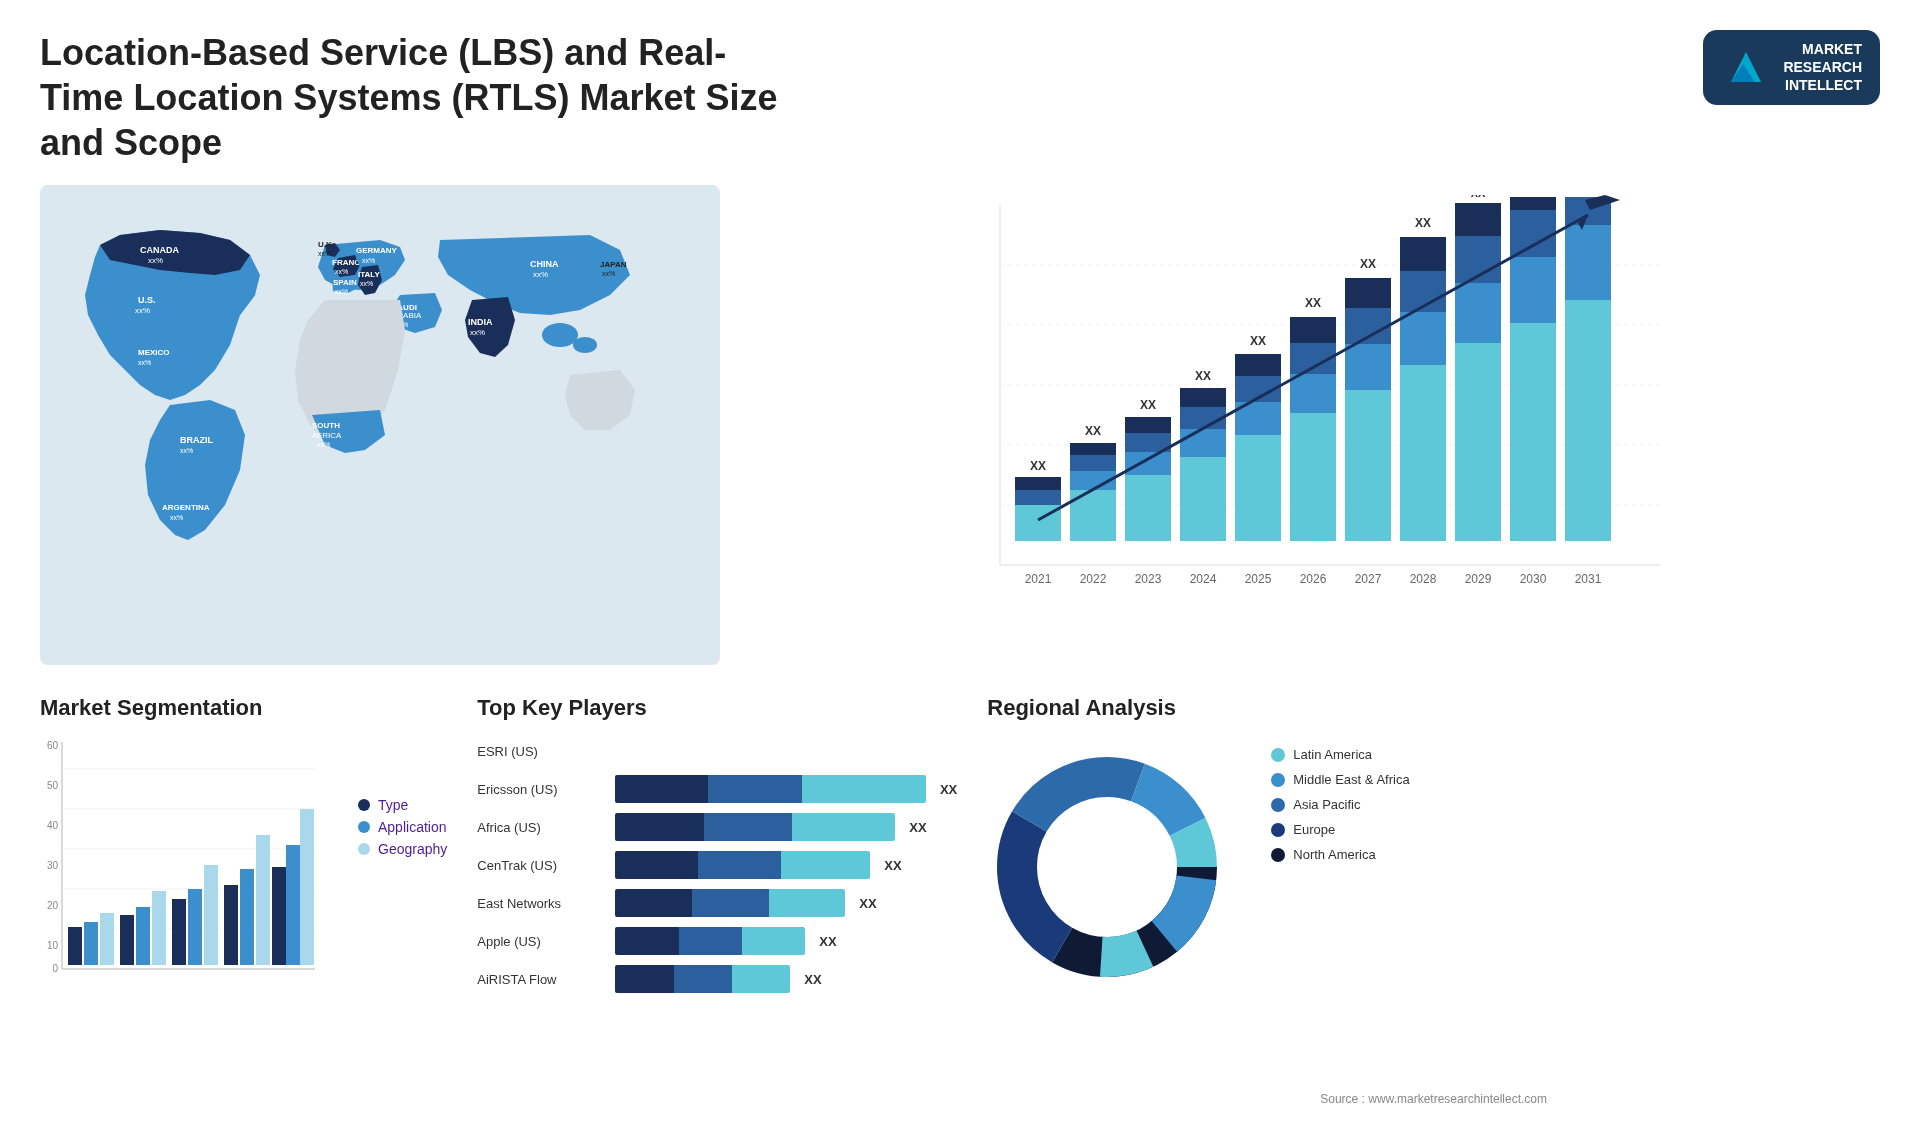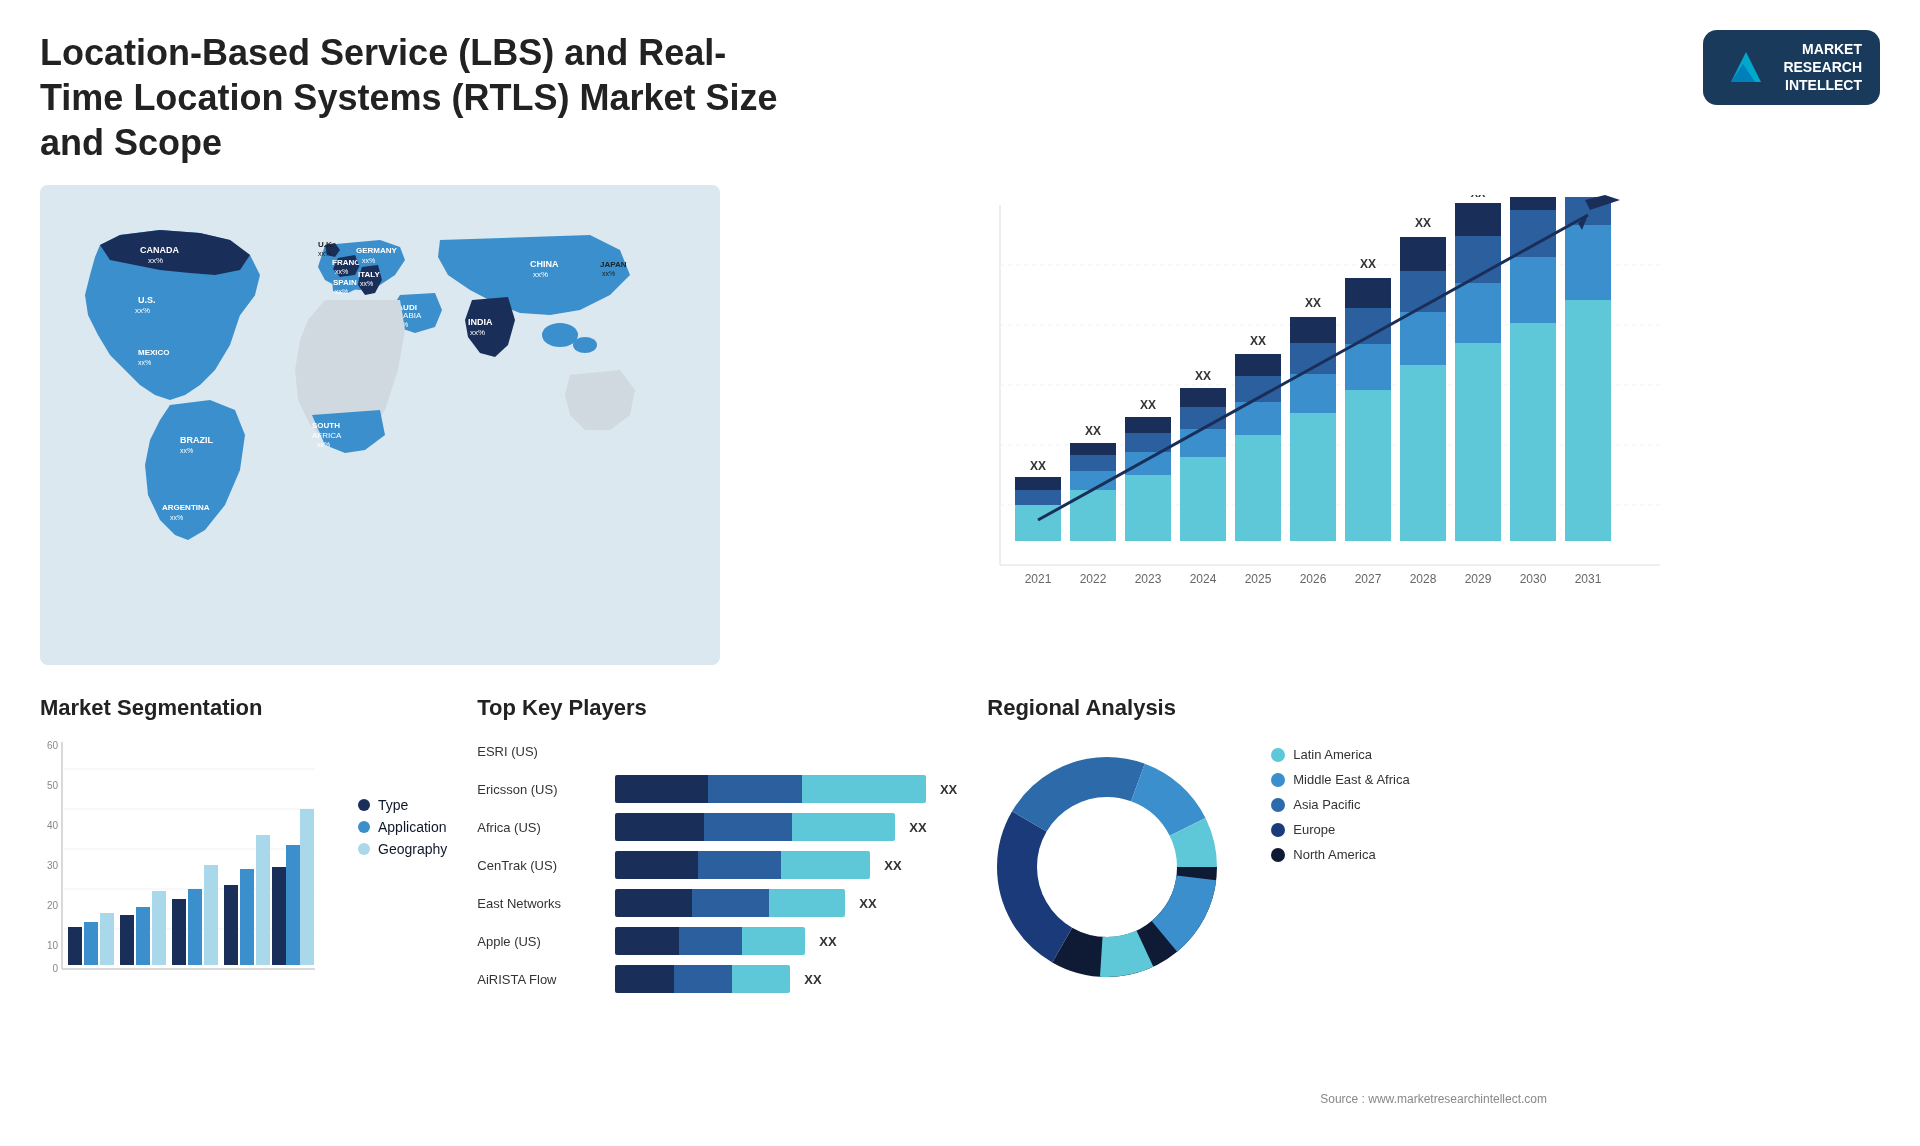--- a/index.html
+++ b/index.html
@@ -120,21 +120,21 @@
       margin-top: 10px;
       margin-left: 30px;
     }
 
     .seg-legend-item {
       display: flex;
       align-items: center;
       gap: 8px;
       margin-bottom: 6px;
       font-size: 14px;
-      color: #0f172a;
+      color: #4c1d95;
     }
 
     .legend-dot {
       width: 12px;
       height: 12px;
       border-radius: 50%;
     }
 
     
     .players-section {

